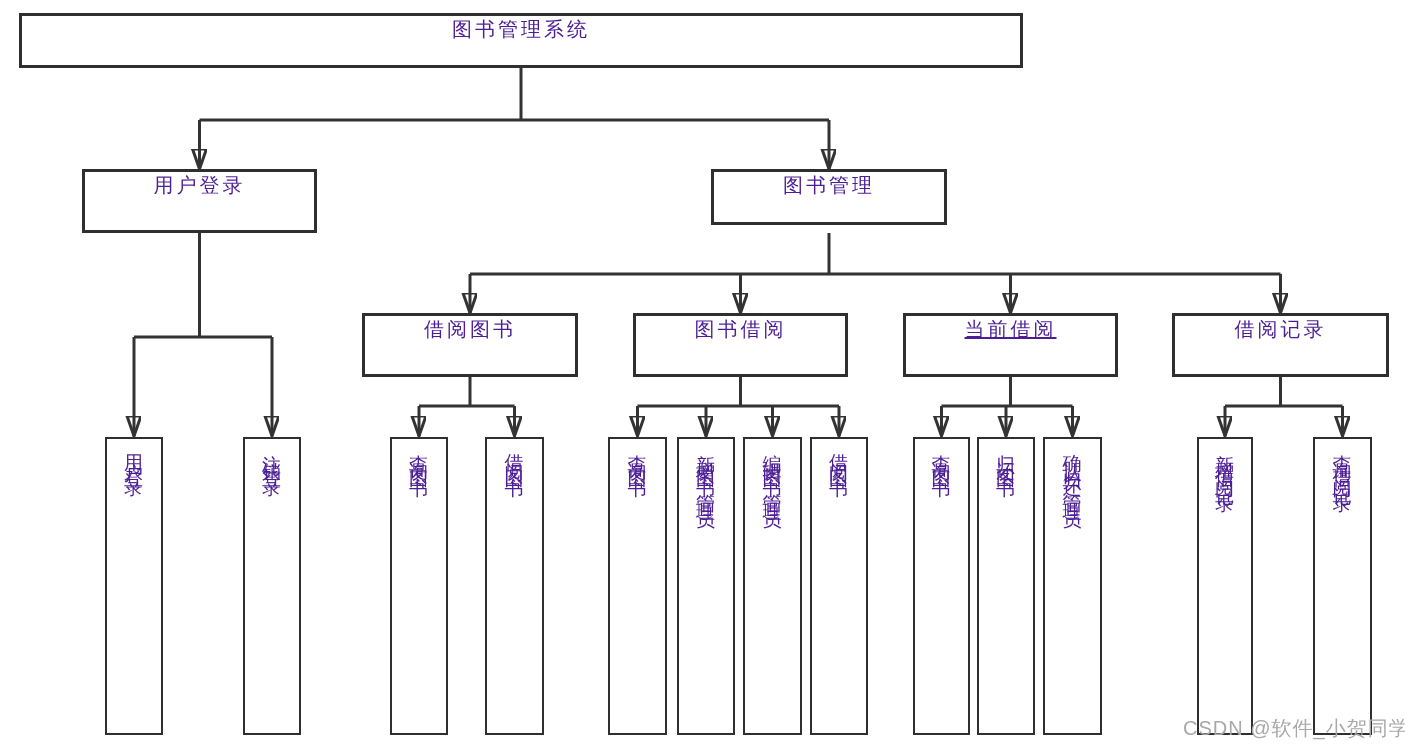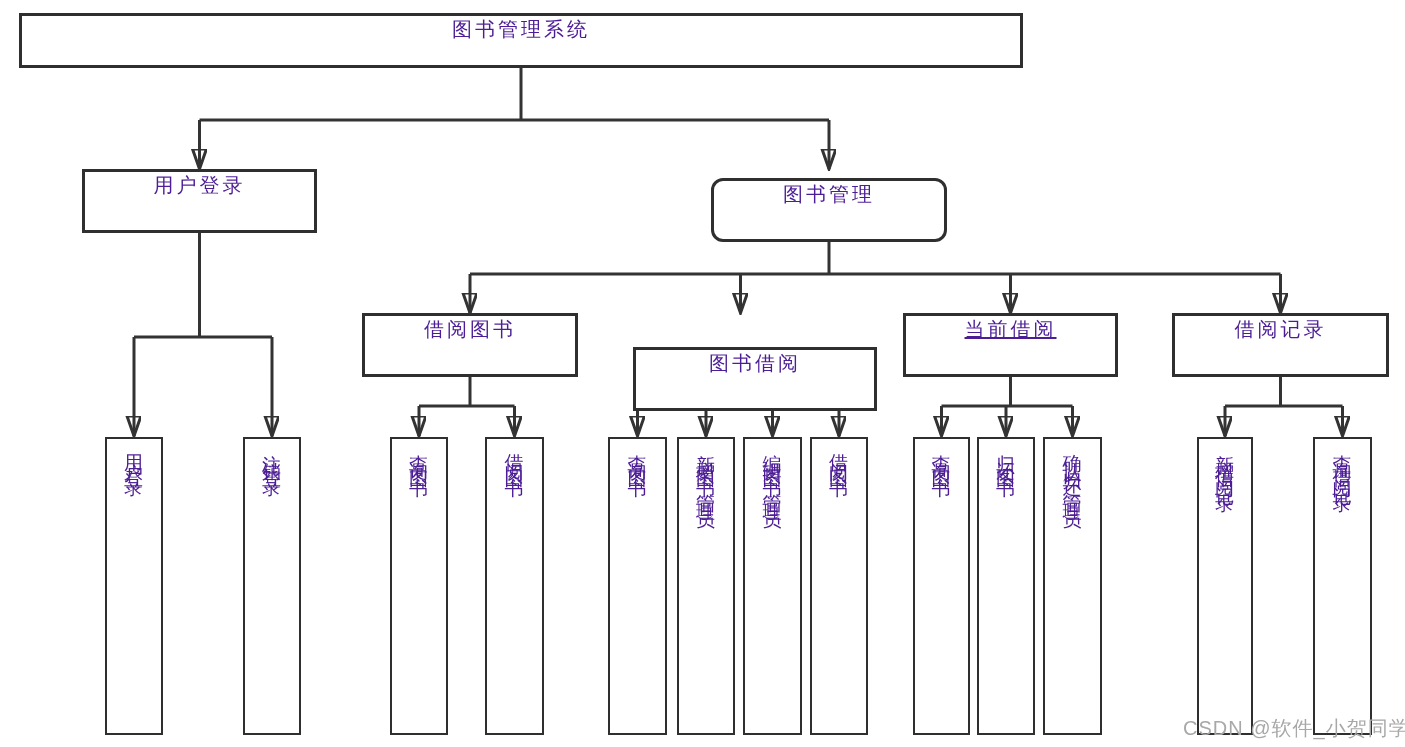--- a/index.html
+++ b/index.html
@@ -78,28 +78,28 @@
     <path d="M1342.5 406 V436" marker-end="url(#arrow)"></path>
   </svg>
 
   <div class="node h-node" style="left:19px;top:13px;width:1004px;height:55px;">
     <span>图书管理系统</span>
   </div>
 
   <div class="node h-node" style="left:82px;top:169px;width:235px;height:64px;">
     <span>用户登录</span>
   </div>
-  <div class="node h-node" style="left:711px;top:178px;width:236px;height:64px;border-radius:12px;">
+  <div class="node h-node" style="left:711px;top:169px;width:236px;height:56px;">
     <span>图书管理</span>
   </div>
 
   <div class="node h-node" style="left:362px;top:313px;width:216px;height:64px;">
     <span>借阅图书</span>
   </div>
-  <div class="node h-node" style="left:633px;top:313px;width:244px;height:64px;margin-top:34px;">
+  <div class="node h-node" style="left:633px;top:313px;width:215px;height:64px;">
     <span>图书借阅</span>
   </div>
   <div class="node h-node" style="left:903px;top:313px;width:215px;height:64px;text-decoration:underline;">
     <span>当前借阅</span>
   </div>
   <div class="node h-node" style="left:1172px;top:313px;width:217px;height:64px;">
     <span>借阅记录</span>
   </div>
 
   <div class="node v-node" style="left:105px;top:437px;width:58px;height:298px;">

